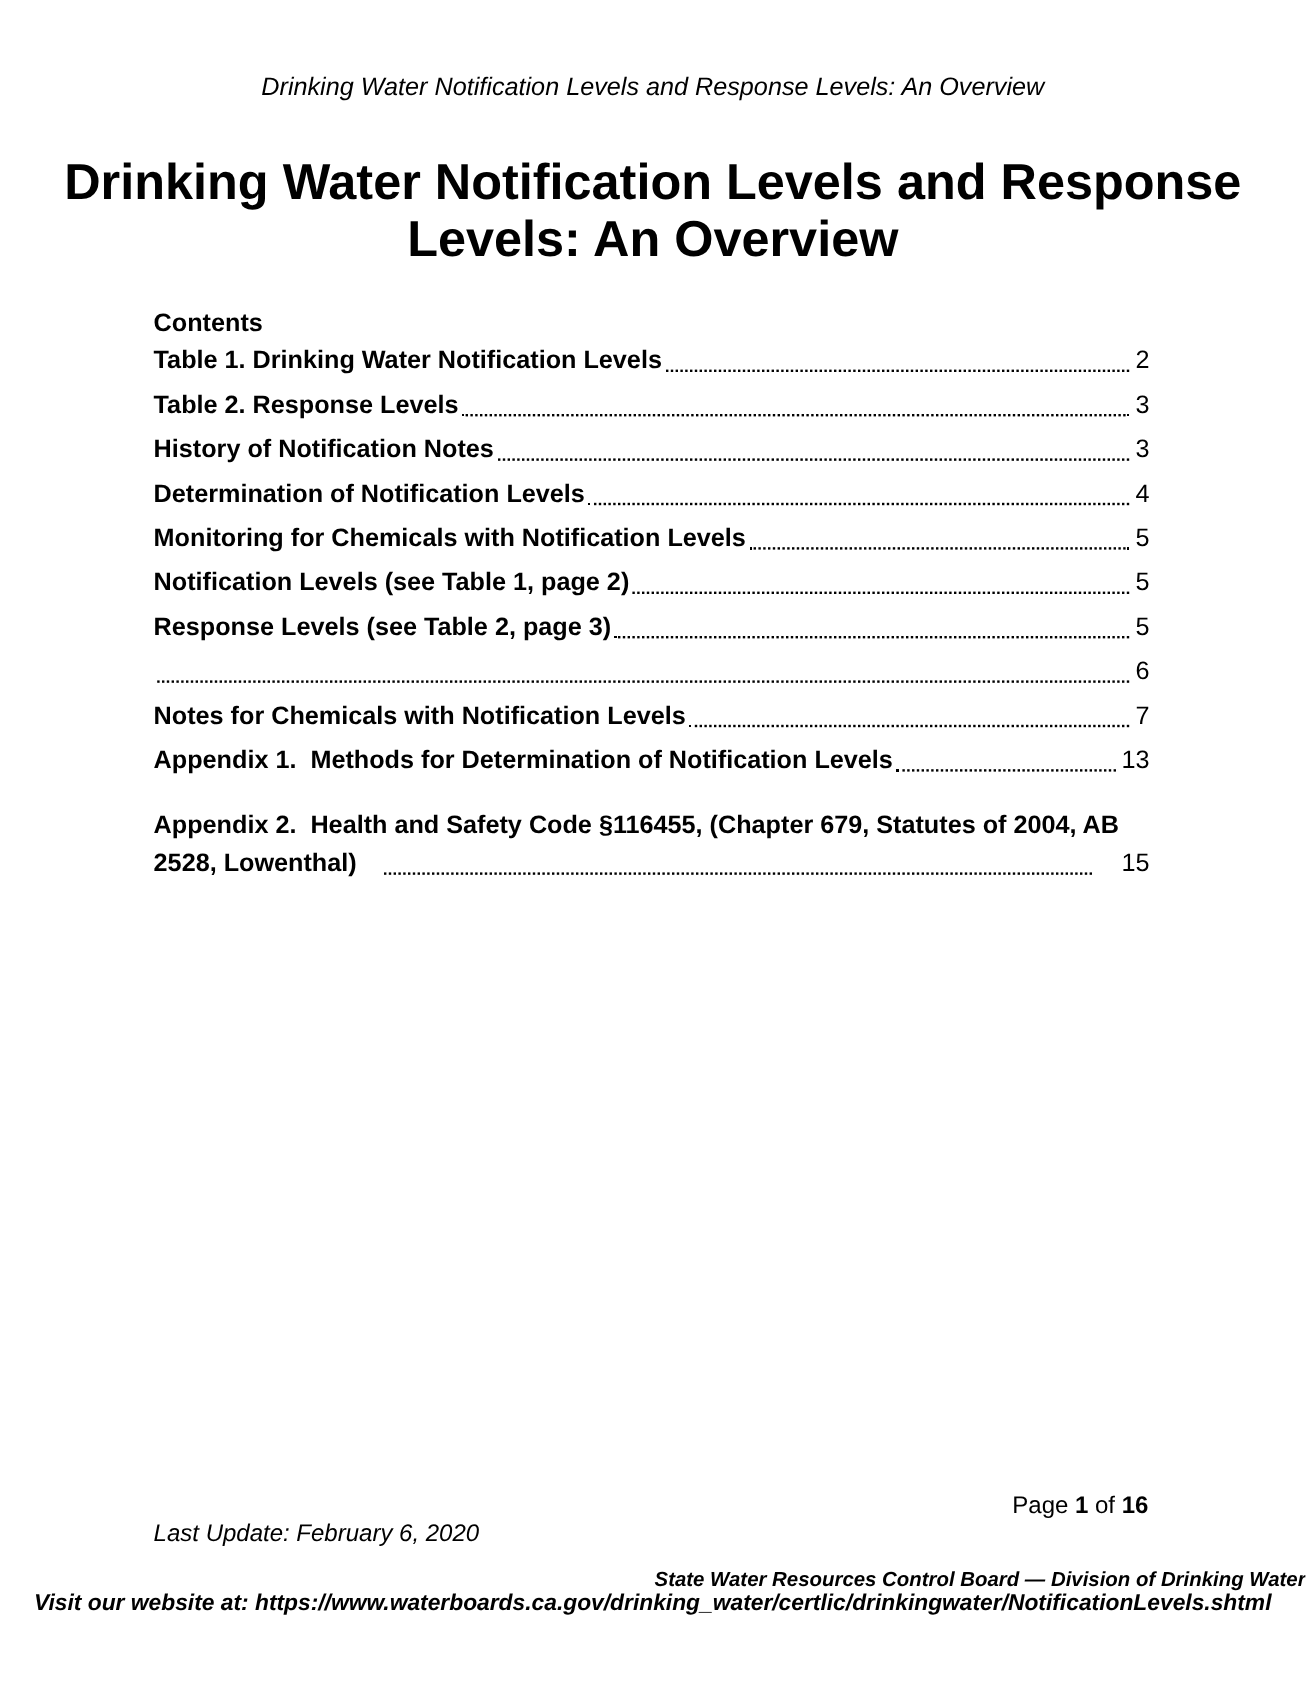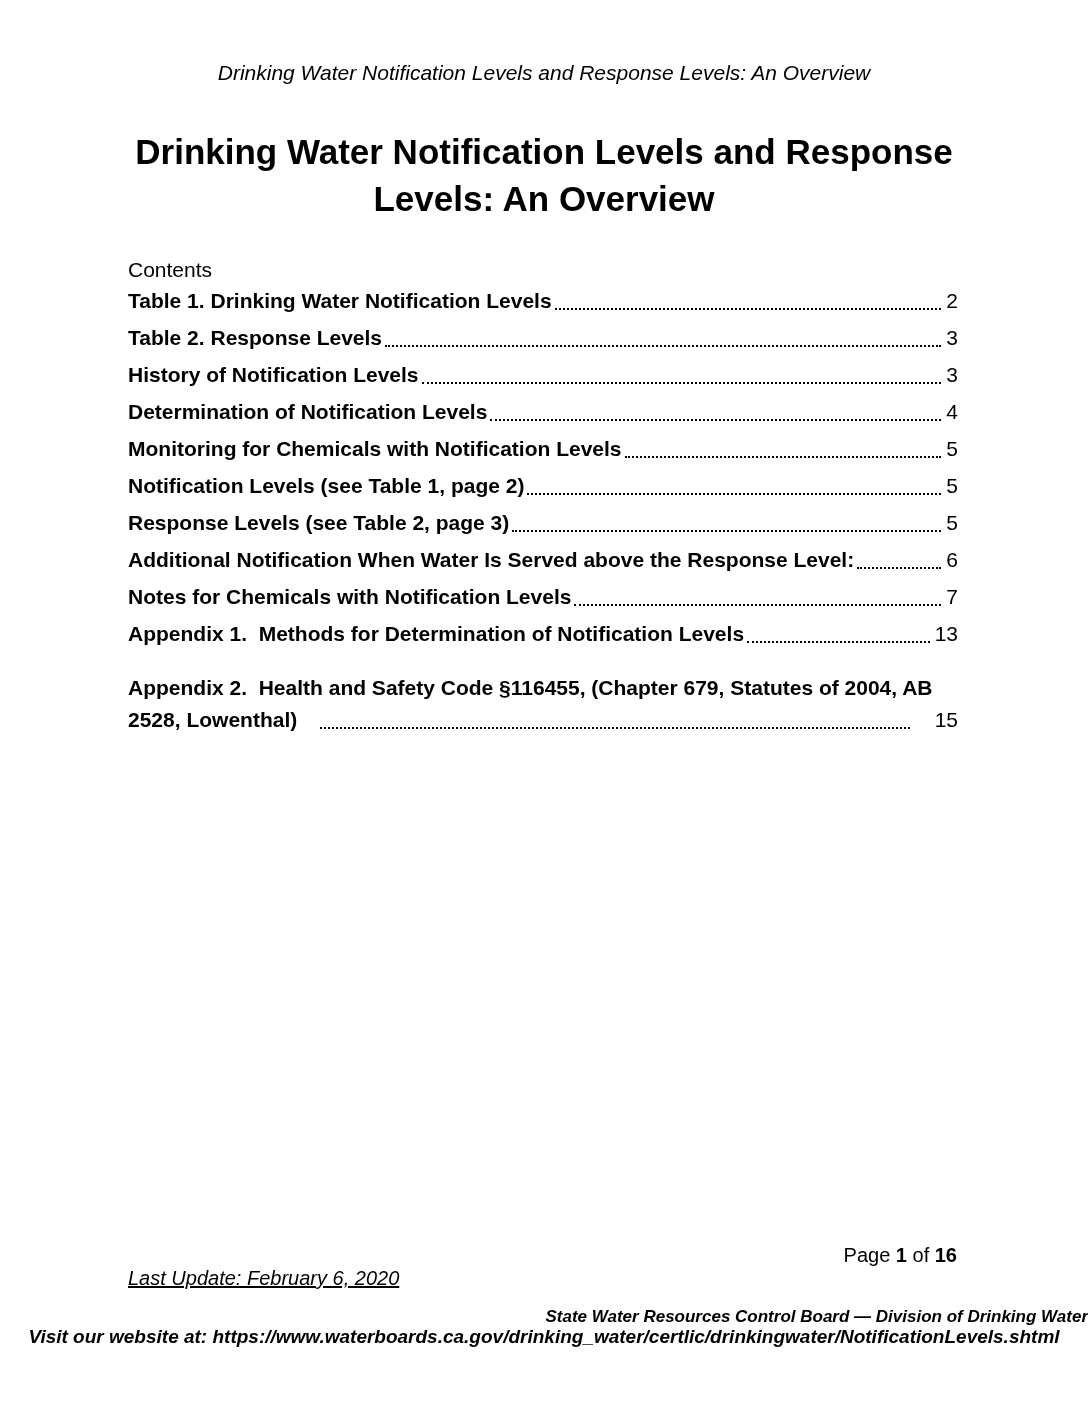--- a/index.html
+++ b/index.html
@@ -27,32 +27,32 @@
     line-height: 26px;
   }
   .doc-title {
     position: absolute;
     top: 128px;
     left: 0;
     width: 100%;
     margin: 0;
     text-align: center;
     font-weight: bold;
-    font-size: 35px;
+    font-size: 42px;
     line-height: 47px;
   }
   .toc {
     position: absolute;
     top: 254px;
     left: 128px;
     right: 130px;
     font-size: 21px;
   }
   .toc-heading {
-    font-weight: normal;
+    font-weight: bold;
     line-height: 31px;
     margin-bottom: 0px;
   }
   .toc-entry {
     display: flex;
     line-height: 32px;
     margin-bottom: 5px;
   }
   .toc-label, .toc-line1 {
     white-space: pre-wrap;
@@ -95,21 +95,20 @@
   .footer-page-number .num {
     font-weight: bold;
   }
   .footer-last-update {
     position: absolute;
     top: 1266px;
     left: 128px;
     font-style: italic;
     font-size: 20px;
     line-height: 25px;
-    text-decoration: underline;
   }
   .footer-org {
     position: absolute;
     top: 1306px;
     left: 0;
     width: 100%;
     text-align: right;
     font-style: italic;
     font-weight: bold;
     font-size: 17px;
@@ -148,21 +147,21 @@
       <span class="toc-page">2</span>
     </div>
 
     <div class="toc-entry">
       <span class="toc-label">Table 2. Response Levels</span>
       <span class="toc-leader"></span>
       <span class="toc-page">3</span>
     </div>
 
     <div class="toc-entry">
-      <span class="toc-label">History of Notification Levels</span>
+      <span class="toc-label">History of Notification Notes</span>
       <span class="toc-leader"></span>
       <span class="toc-page">3</span>
     </div>
 
     <div class="toc-entry">
       <span class="toc-label">Determination of Notification Levels</span>
       <span class="toc-leader"></span>
       <span class="toc-page">4</span>
     </div>
 
@@ -178,21 +177,20 @@
       <span class="toc-page">5</span>
     </div>
 
     <div class="toc-entry">
       <span class="toc-label">Response Levels (see Table 2, page 3)</span>
       <span class="toc-leader"></span>
       <span class="toc-page">5</span>
     </div>
 
     <div class="toc-entry">
-      <span class="toc-label">Additional Notification When Water Is Served above the Response Level:</span>
       <span class="toc-leader"></span>
       <span class="toc-page">6</span>
     </div>
 
     <div class="toc-entry">
       <span class="toc-label">Notes for Chemicals with Notification Levels</span>
       <span class="toc-leader"></span>
       <span class="toc-page">7</span>
     </div>
 

